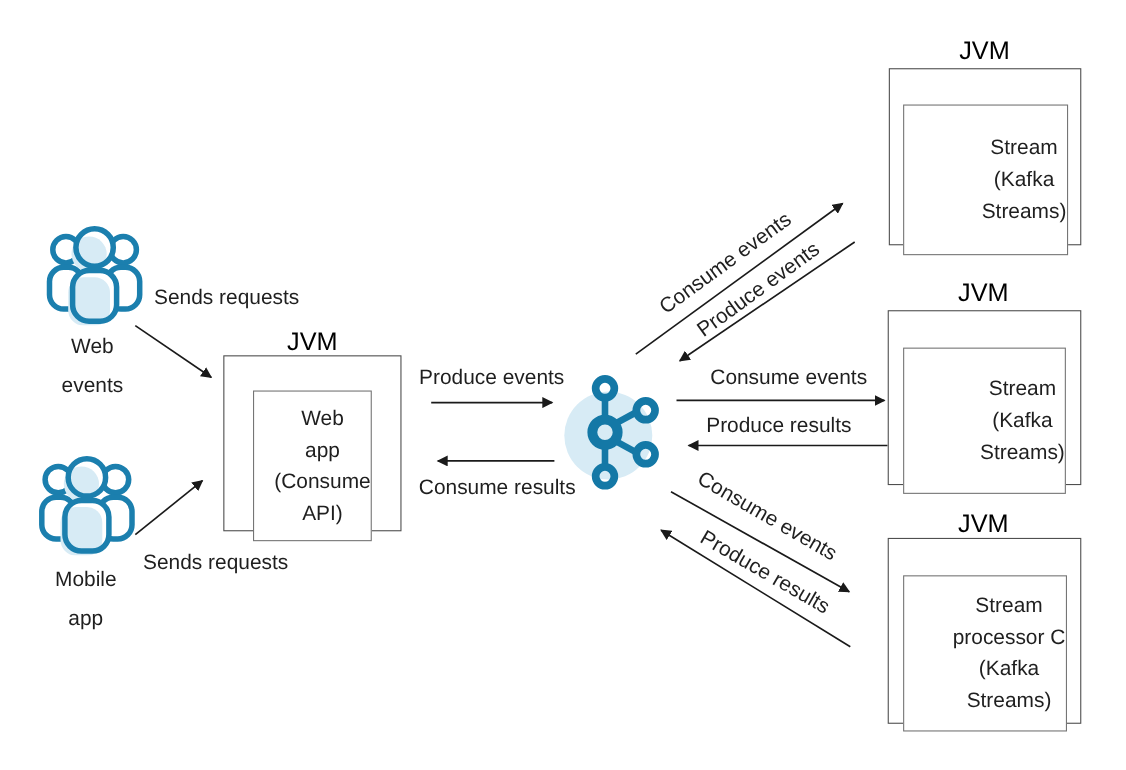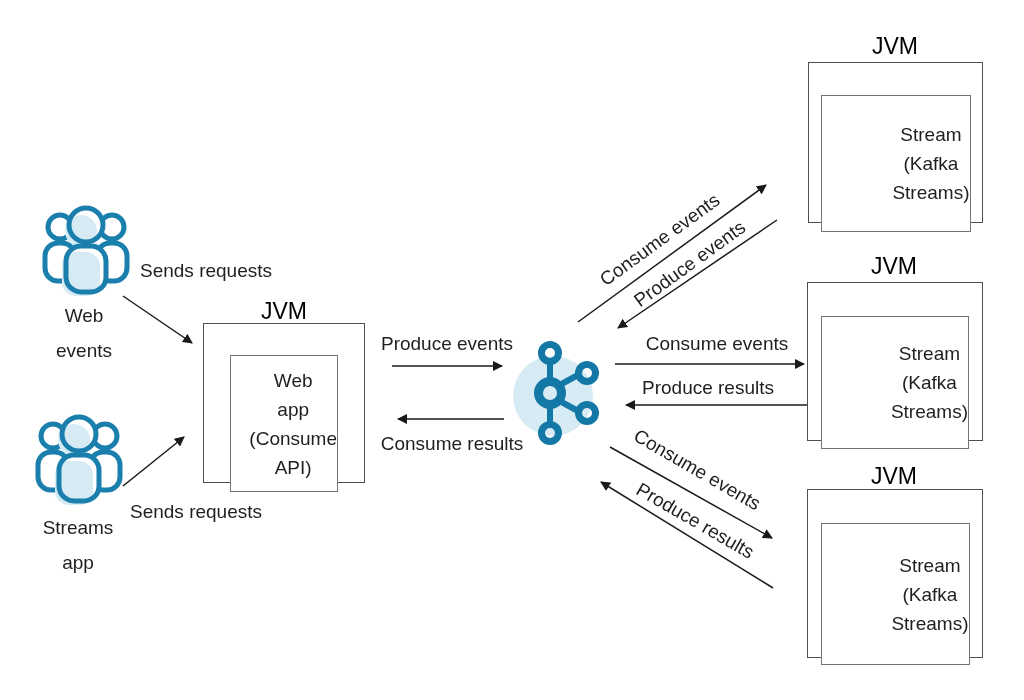--- a/index.html
+++ b/index.html
@@ -103,21 +103,21 @@
         <circle cx="46" cy="23" r="16"></circle>
         <rect x="27" y="44" width="38" height="44" rx="14"></rect>
       </g>
       <g stroke="#1b7fae" stroke-width="5" fill="none">
         <circle cx="46" cy="23" r="17"></circle>
         <rect x="26" y="44" width="40" height="46" rx="15"></rect>
       </g>
     </svg>
   </div>
   <div class="actor-label" style="left:78px;top:510px;">
-    <span>Streams</span>
+    <span>Mobile</span>
     <span>app</span>
   </div>
   <div class="lbl" style="left:196px;top:512px;">Sends requests</div>
 
   <div class="jvm-label" style="left:284px;top:311px;">JVM</div>
   <div class="outer-box" style="left:203px;top:323px;width:162px;height:160px;">
     <div class="inner-box" style="width:108px;height:137px;">
       <div class="box-text">
         <span>Web</span>
         <span>app</span>
@@ -176,19 +176,20 @@
         <span>Streams)</span>
       </div>
     </div>
   </div>
 
   <div class="jvm-label" style="left:894px;top:476px;">JVM</div>
   <div class="outer-box" style="left:807px;top:489px;width:176px;height:169px;">
     <div class="inner-box" style="width:149px;height:142px;">
       <div class="box-text">
         <span>Stream</span>
+        <span>processor C</span>
         <span>(Kafka</span>
         <span>Streams)</span>
       </div>
     </div>
   </div>
 
 </div>
 
 </body></html>

